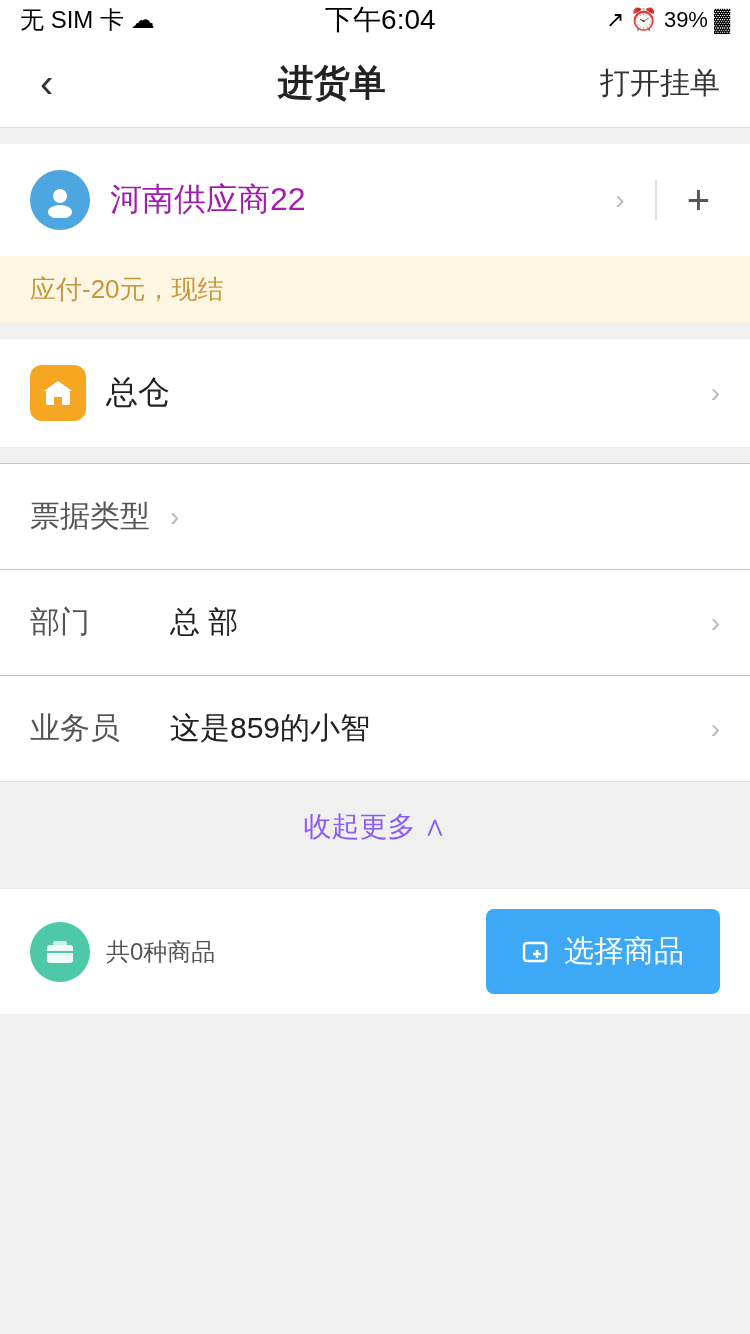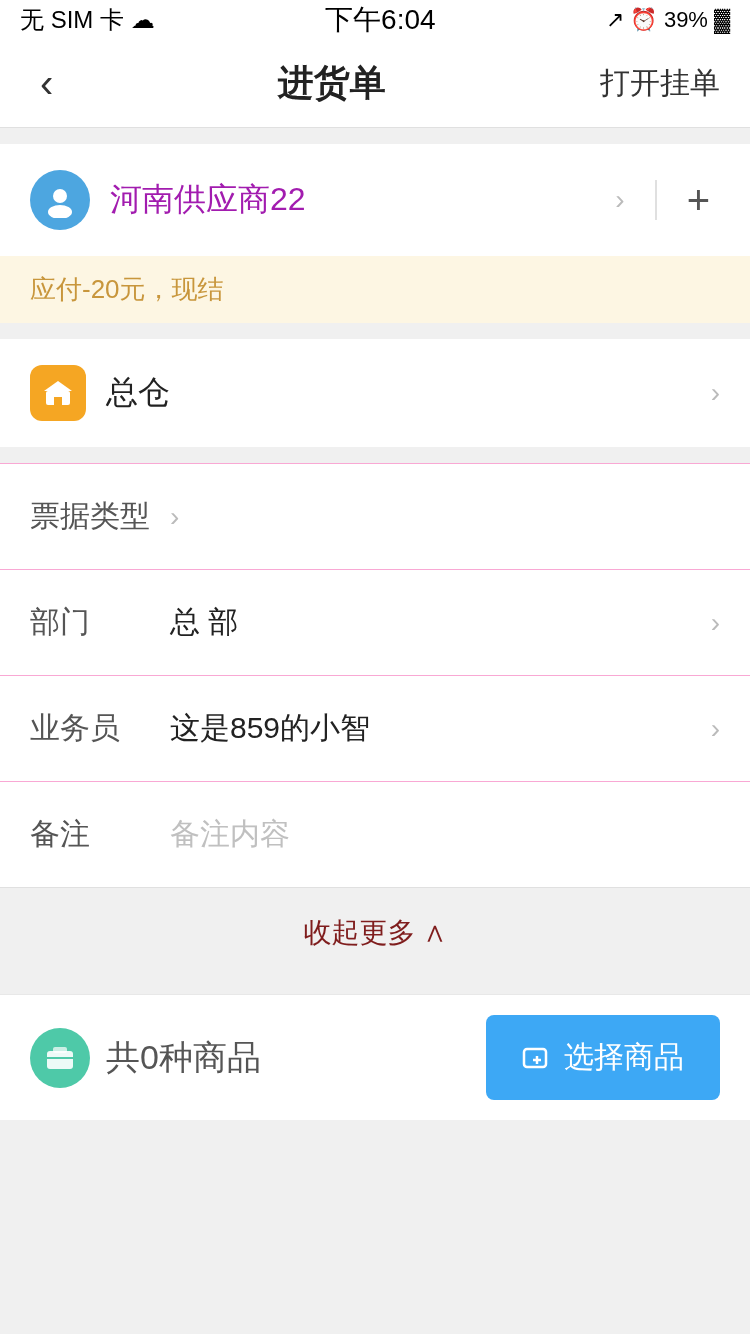--- a/index.html
+++ b/index.html
@@ -175,21 +175,21 @@
       display: flex;
       align-items: center;
       justify-content: center;
       padding: 26px 30px;
       background: #f0f0f0;
       border-top: 1px solid #e0e0e0;
       cursor: pointer;
     }
     .collapse-text {
       font-size: 28px;
-      color: #7f1d1d;
+      color: #8b5cf6;
     }
 
     
     .bottom-bar {
       display: flex;
       align-items: center;
       justify-content: space-between;
       padding: 20px 30px;
       background: #fff;
       border-top: 1px solid #e8e8e8;
@@ -202,21 +202,21 @@
     .product-icon {
       width: 60px;
       height: 60px;
       border-radius: 50%;
       background: #4ec9a8;
       display: flex;
       align-items: center;
       justify-content: center;
     }
     .product-count-text {
-      font-size: 34px;
+      font-size: 24px;
       color: #555;
     }
     .select-btn {
       background: #3da8f5;
       color: #fff;
       border: none;
       border-radius: 8px;
       padding: 22px 36px;
       font-size: 30px;
       display: flex;
@@ -302,24 +302,20 @@
     <span class="form-value">总 部</span>
     <span class="row-arrow">›</span>
   </div>
 
   <div class="form-row">
     <span class="form-label">业务员</span>
     <span class="form-value">这是859的小智</span>
     <span class="row-arrow">›</span>
   </div>
 
-  <div class="form-row">
-    <span class="form-label">备注</span>
-    <span class="form-placeholder">备注内容</span>
-  </div>
 
 </div>
 
 <div class="collapse-row">
   <span class="collapse-text">收起更多 ∧</span>
 </div>
 
 <div class="gap"></div>
 
 <div class="bottom-bar">

